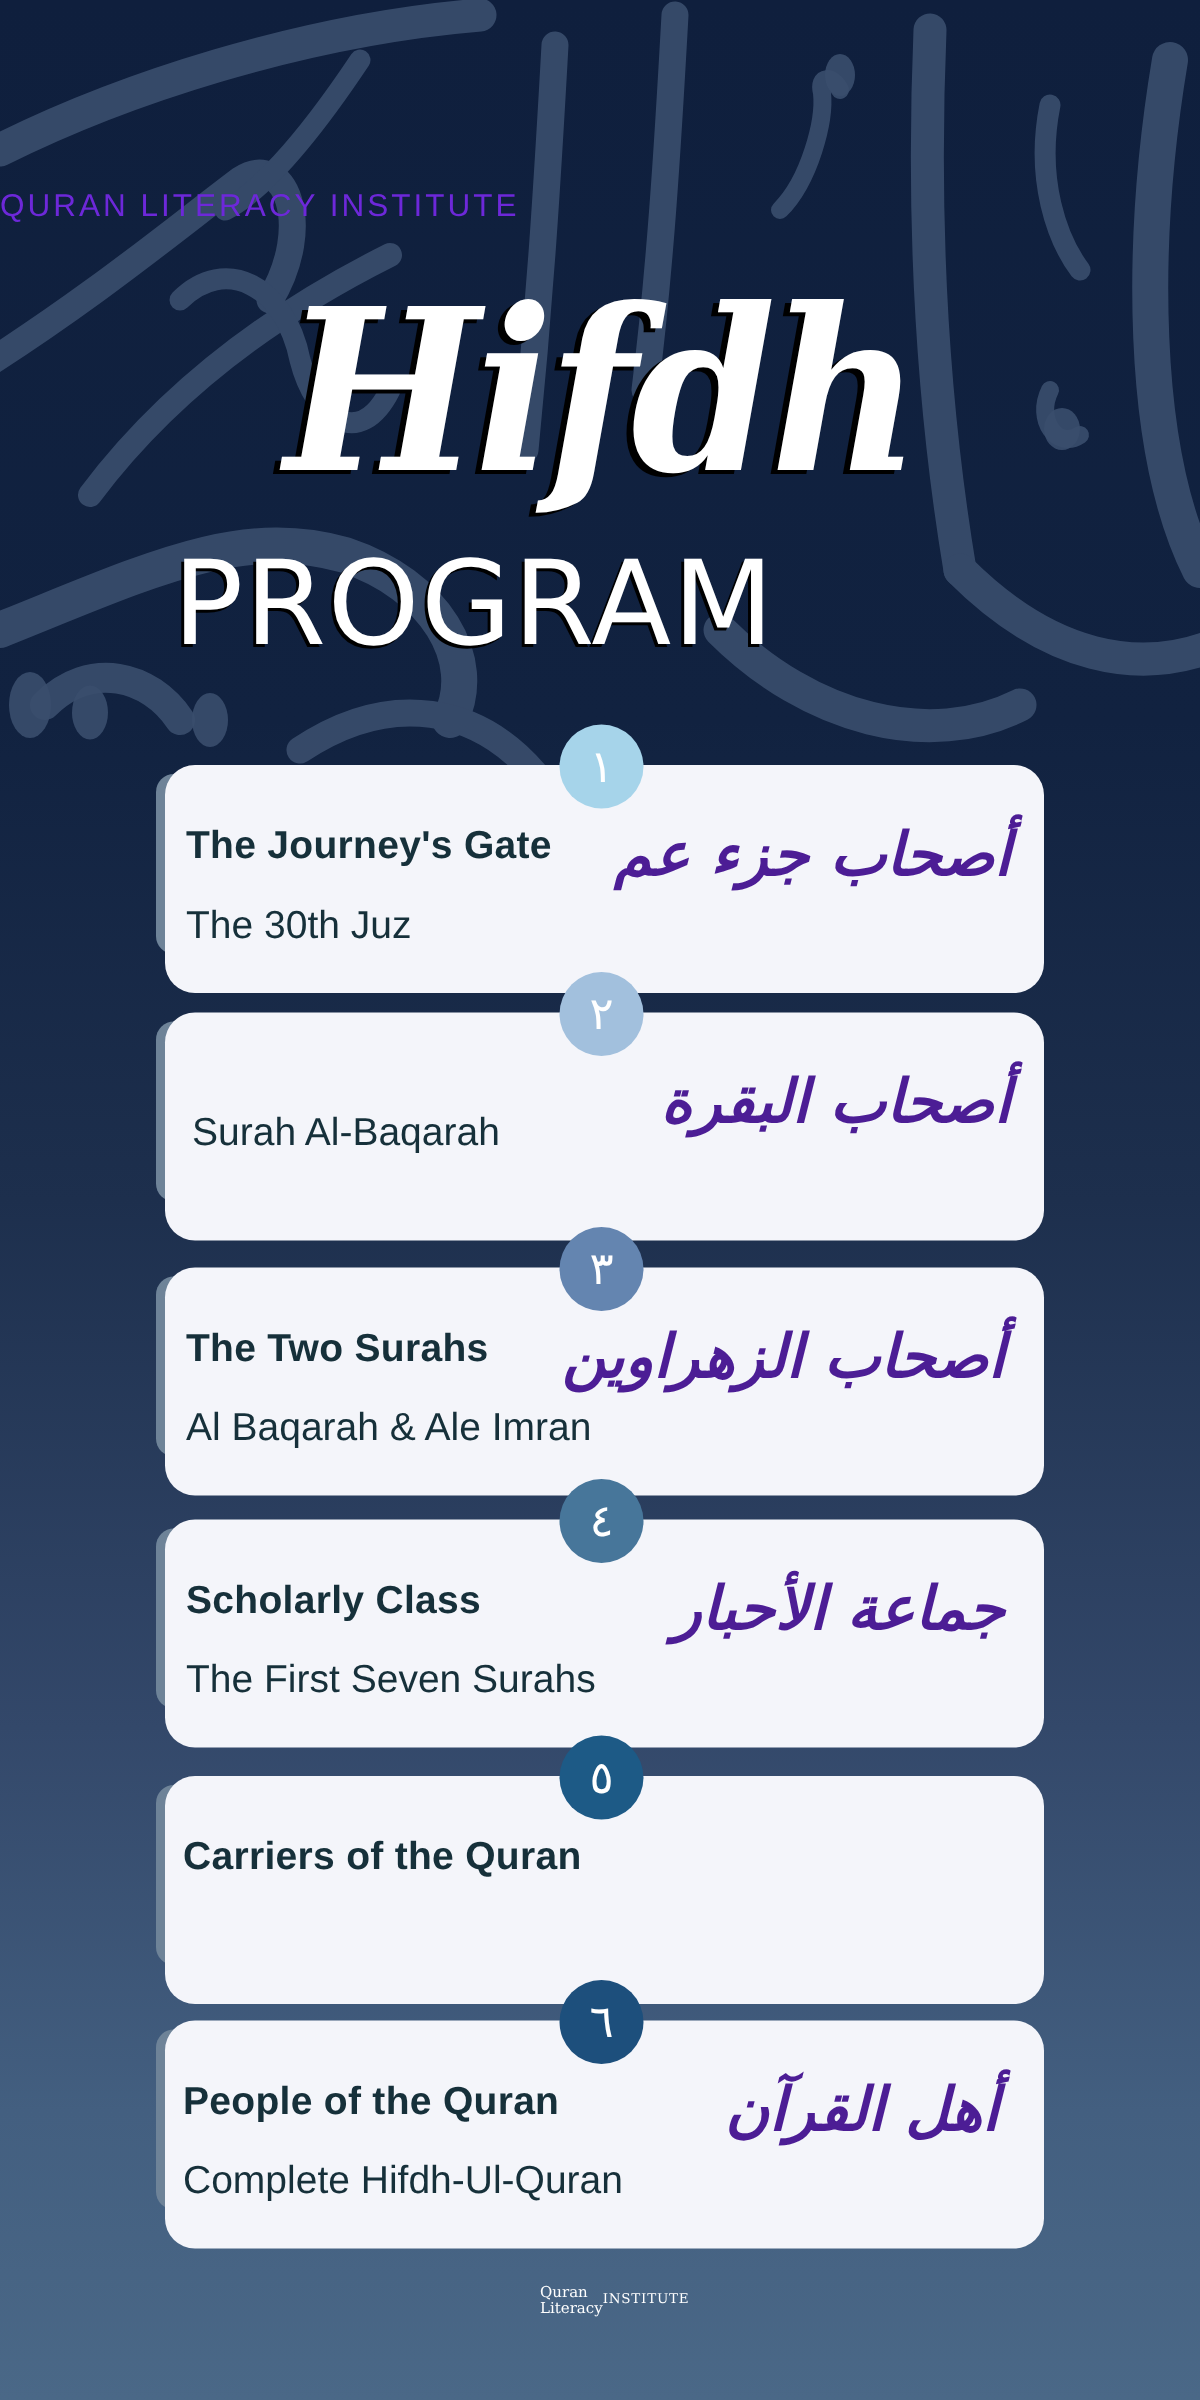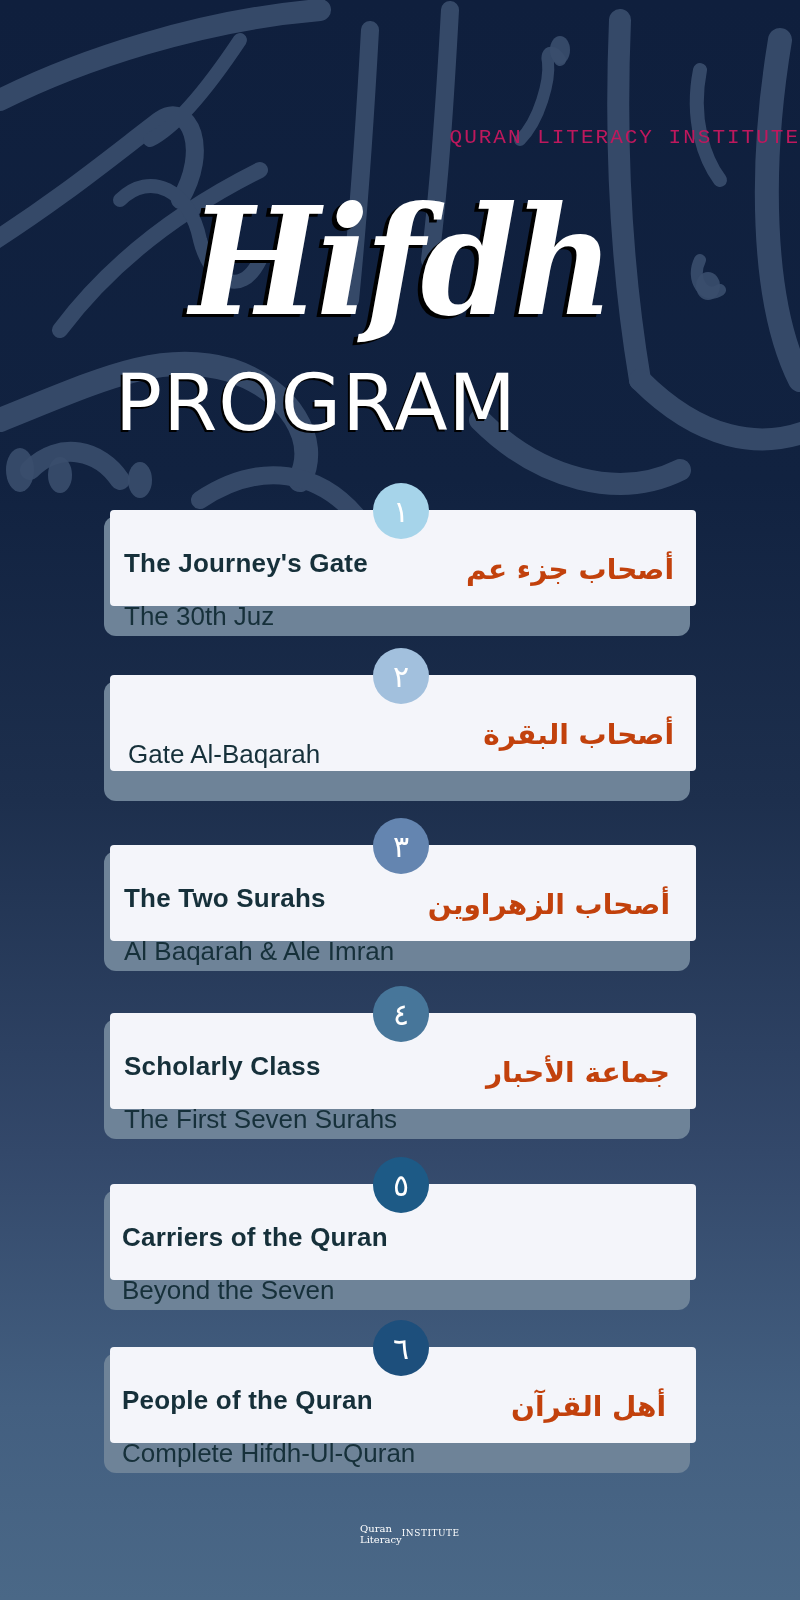--- a/index.html
+++ b/index.html
@@ -7,57 +7,57 @@
     body {
       position: relative;
       font-family: "Liberation Sans", sans-serif;
       background: linear-gradient(180deg, #0f1f3d 0%, #112240 30%, #1d2f4d 50%, #33486a 72%, #435f80 88%, #4a6887 100%);
     }
     .bg-art {
       position: absolute; left: 0; top: 0; width: 800px; height: 520px;
       pointer-events: none;
     }
     .institute-top {
-      position: absolute; top: 126px; left: 0; width: 800px; text-align: right;
-      color: #be185d; font-size: 21px; letter-spacing: 2px;
-      font-family: Liberation Mono, monospace; font-weight: 300;
+      position: absolute; top: 126px; left: 0; width: 800px; text-align: left;
+      color: #6d28d9; font-size: 21px; letter-spacing: 2px;
+      font-family: Liberation Sans, sans-serif; font-weight: 300;
     }
     .title-hifdh {
       position: absolute; top: 176px; left: 0; width: 800px; text-align: center;
       color: #ffffff; font-family: "DejaVu Serif", serif; font-style: italic; font-weight: bold;
       font-size: 150px; line-height: 170px; letter-spacing: -4px;
       text-shadow: -5px 3px 0 #000000;
       transform: scaleX(0.92);
     }
     .title-program {
       position: absolute; top: 358px; left: 0; width: 632px; text-align: center;
       color: #ffffff; font-family: "DejaVu Sans", sans-serif; font-weight: normal;
       font-size: 78px; line-height: 90px; letter-spacing: 1px;
       text-shadow: -2px 2px 0 #000000;
     }
     .card-wrap { position: absolute; left: 110px; width: 586px; height: 120px; }
     .card-shadow {
       position: absolute; left: -6px; top: 6px; width: 586px; height: 120px;
       background: #6e8398; border-radius: 12px;
     }
     .card {
-      position: absolute; left: 0; top: 0; width: 586px; height: 96px;
-      background: #f4f5fa; border-radius: 4px;
+      position: absolute; left: 0; top: 0; width: 586px; height: 152px;
+      background: #f4f5fa; border-radius: 20px;
     }
     .badge {
       position: absolute; left: 263px; top: -27px; width: 56px; height: 56px;
       border-radius: 50%; display: flex; align-items: center; justify-content: center;
       color: #ffffff; font-family: "DejaVu Sans", sans-serif; font-size: 30px;
     }
     .en { position: absolute; left: 14px; top: 40px; color: #16303a; }
     .en-title { font-size: 26px; font-weight: bold; line-height: 27px; font-family: "Liberation Sans", sans-serif; letter-spacing: 0.2px; }
     .en-sub { font-size: 26px; font-weight: normal; line-height: 27px; font-family: "Liberation Sans", sans-serif; margin-top: 26px; }
     .ar {
-      position: absolute; right: 22px; top: 38px; direction: rtl; color: #c2410c;
-      font-family: "DejaVu Sans", sans-serif; font-size: 28px; font-weight: bold; line-height: 44px;
+      position: absolute; right: 22px; top: 38px; direction: rtl; color: #4c1d95;
+      font-family: "DejaVu Sans", sans-serif; font-size: 40px; font-weight: bold; line-height: 44px; font-style: italic;
     }
     .logo {
       position: absolute; left: 360px; top: 1495px; width: 80px; height: 76px;
       display: flex; flex-direction: row; align-items: center;
     }
     .logo-text1 { color: #ffffff; font-family: "DejaVu Serif", serif; font-size: 10px; line-height: 11px; margin-top: 2px; }
     .logo-text2 { color: #ffffff; font-family: "DejaVu Serif", serif; font-size: 9px; line-height: 10px; letter-spacing: 0.5px; }
   </style>
 </head>
 <body>
@@ -104,21 +104,21 @@
     </div>
     <div class="ar">أصحاب جزء عم</div>
   </div>
   <div class="badge" style="background:#a6d4ea">١</div>
 </div>
 
 <div class="card-wrap" style="top:675px">
   <div class="card-shadow"></div>
   <div class="card">
     <div class="en" style="left:18px">
-      <div class="en-sub">Gate Al-Baqarah</div>
+      <div class="en-sub">Surah Al-Baqarah</div>
     </div>
     <div class="ar">أصحاب البقرة</div>
   </div>
   <div class="badge" style="background:#a2c0dd">٢</div>
 </div>
 
 <div class="card-wrap" style="top:845px">
   <div class="card-shadow"></div>
   <div class="card">
     <div class="en">
@@ -140,21 +140,20 @@
     <div class="ar" style="right:26px">جماعة الأحبار</div>
   </div>
   <div class="badge" style="background:#47769a">٤</div>
 </div>
 
 <div class="card-wrap" style="top:1184px">
   <div class="card-shadow"></div>
   <div class="card">
     <div class="en" style="left:12px">
       <div class="en-title">Carriers of the Quran</div>
-      <div class="en-sub">Beyond the Seven</div>
     </div>
   </div>
   <div class="badge" style="background:#1d5a86">٥</div>
 </div>
 
 <div class="card-wrap" style="top:1347px">
   <div class="card-shadow"></div>
   <div class="card">
     <div class="en" style="left:12px">
       <div class="en-title">People of the Quran</div>

